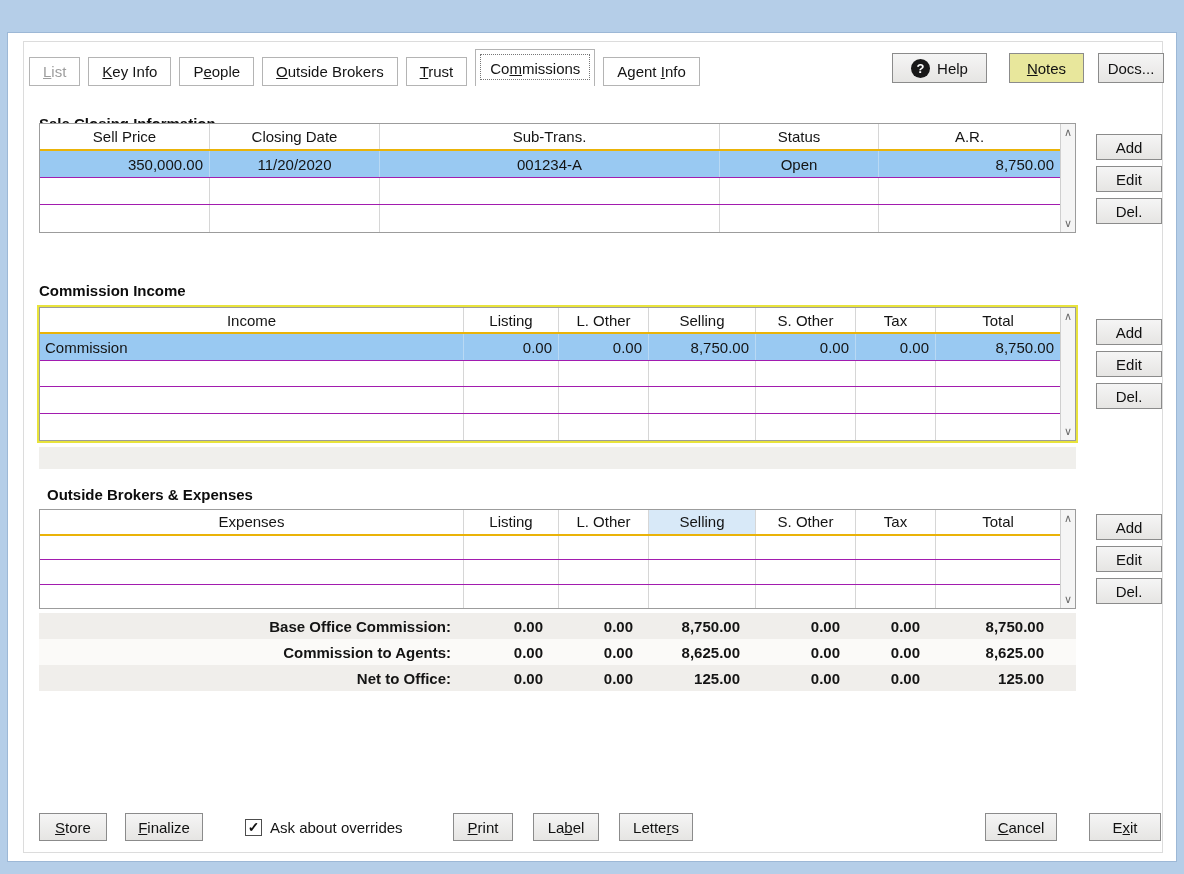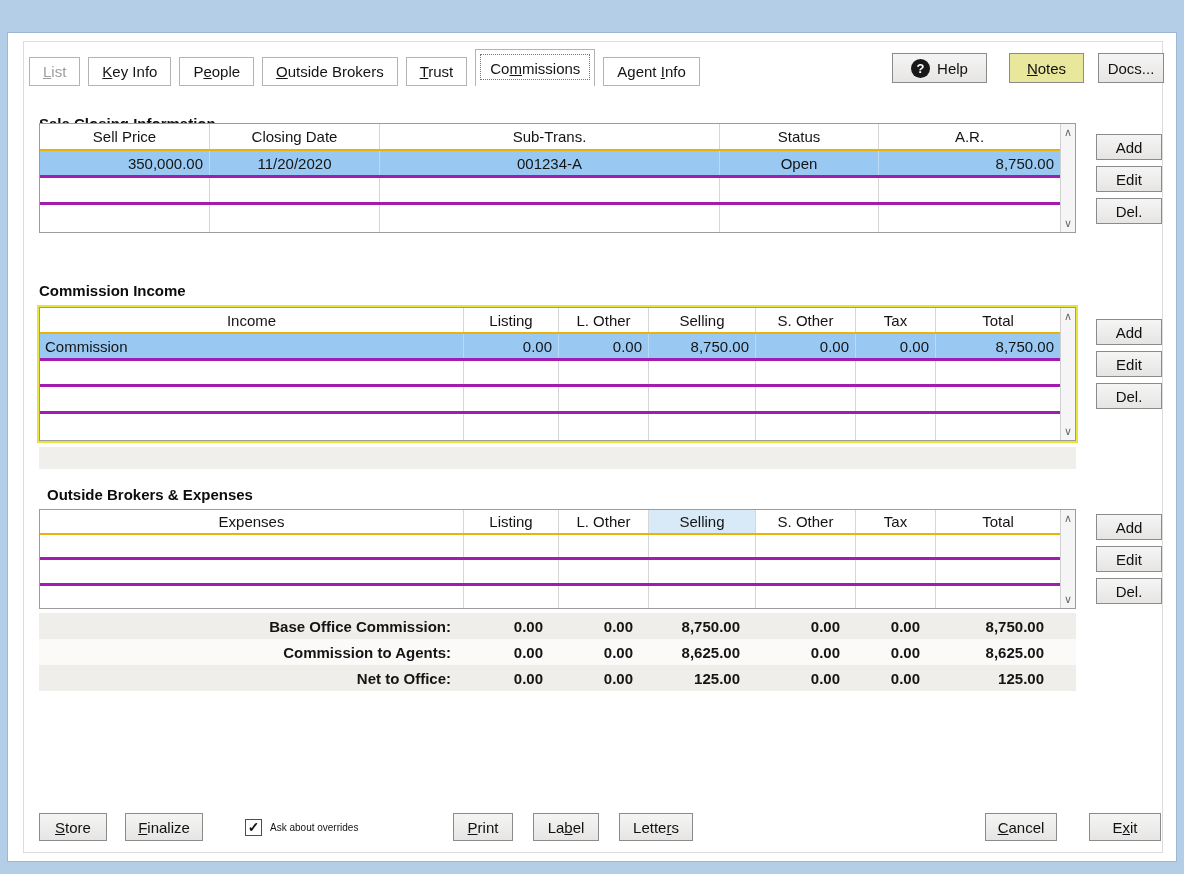--- a/index.html
+++ b/index.html
@@ -67,21 +67,21 @@
   }
   .btn-notes { left: 1001px; width: 75px; background: #e8e79c; }
   .btn-docs  { left: 1090px; width: 66px; }
 
   
   .sec-title { position: absolute; left: 31px; font-weight: bold; font-size: 15px; color: #0d0d0d; white-space: nowrap; }
 
   
   .data-table { position: absolute; background: #fff; border: 1px solid #9c9c9c; display: flex; }
   .grid { display: flex; flex-direction: column; flex: 1; }
-  .row { display: flex; border-bottom: 3px solid #a21caf; background: #fff; }
+  .row { display: flex; border-bottom: 1px solid #a21caf; background: #fff; }
   .row:last-child { border-bottom: none; }
   .hrow { border-bottom: 2px solid #eab308; }
   .cell {
     border-right: 1px solid #d6d6d6; display: flex; align-items: center; justify-content: center;
     font-size: 15px; white-space: nowrap; overflow: hidden;
   }
   .cell:last-child { border-right: none; }
   .cell.num { justify-content: flex-end; padding-right: 6px; }
   .cell.left { justify-content: flex-start; padding-left: 5px; }
   .row.selected { background: #99c9f2; }
@@ -137,21 +137,21 @@
   .b-label { left: 525px; width: 66px; }
   .b-letters { left: 611px; width: 74px; }
   .b-cancel { left: 977px; width: 72px; }
   .b-exit { left: 1081px; width: 72px; }
   .chk-group { position: absolute; left: 237px; top: 780px; height: 28px; display: flex; align-items: center; gap: 8px; cursor: default; }
   .chk {
     width: 17px; height: 17px; background: #fff; border: 1px solid #4d4d4d;
     display: flex; align-items: center; justify-content: center;
   }
   .chk .mark { font-size: 14px; font-weight: bold; color: #111; line-height: 1; }
-  .chk-label { font-size: 10px; }
+  .chk-label { font-size: 15px; }
 </style>
 </head>
 <body>
 
 <div class="window">
 
 
   <div class="client">
     <div class="inner-frame"></div>
 

